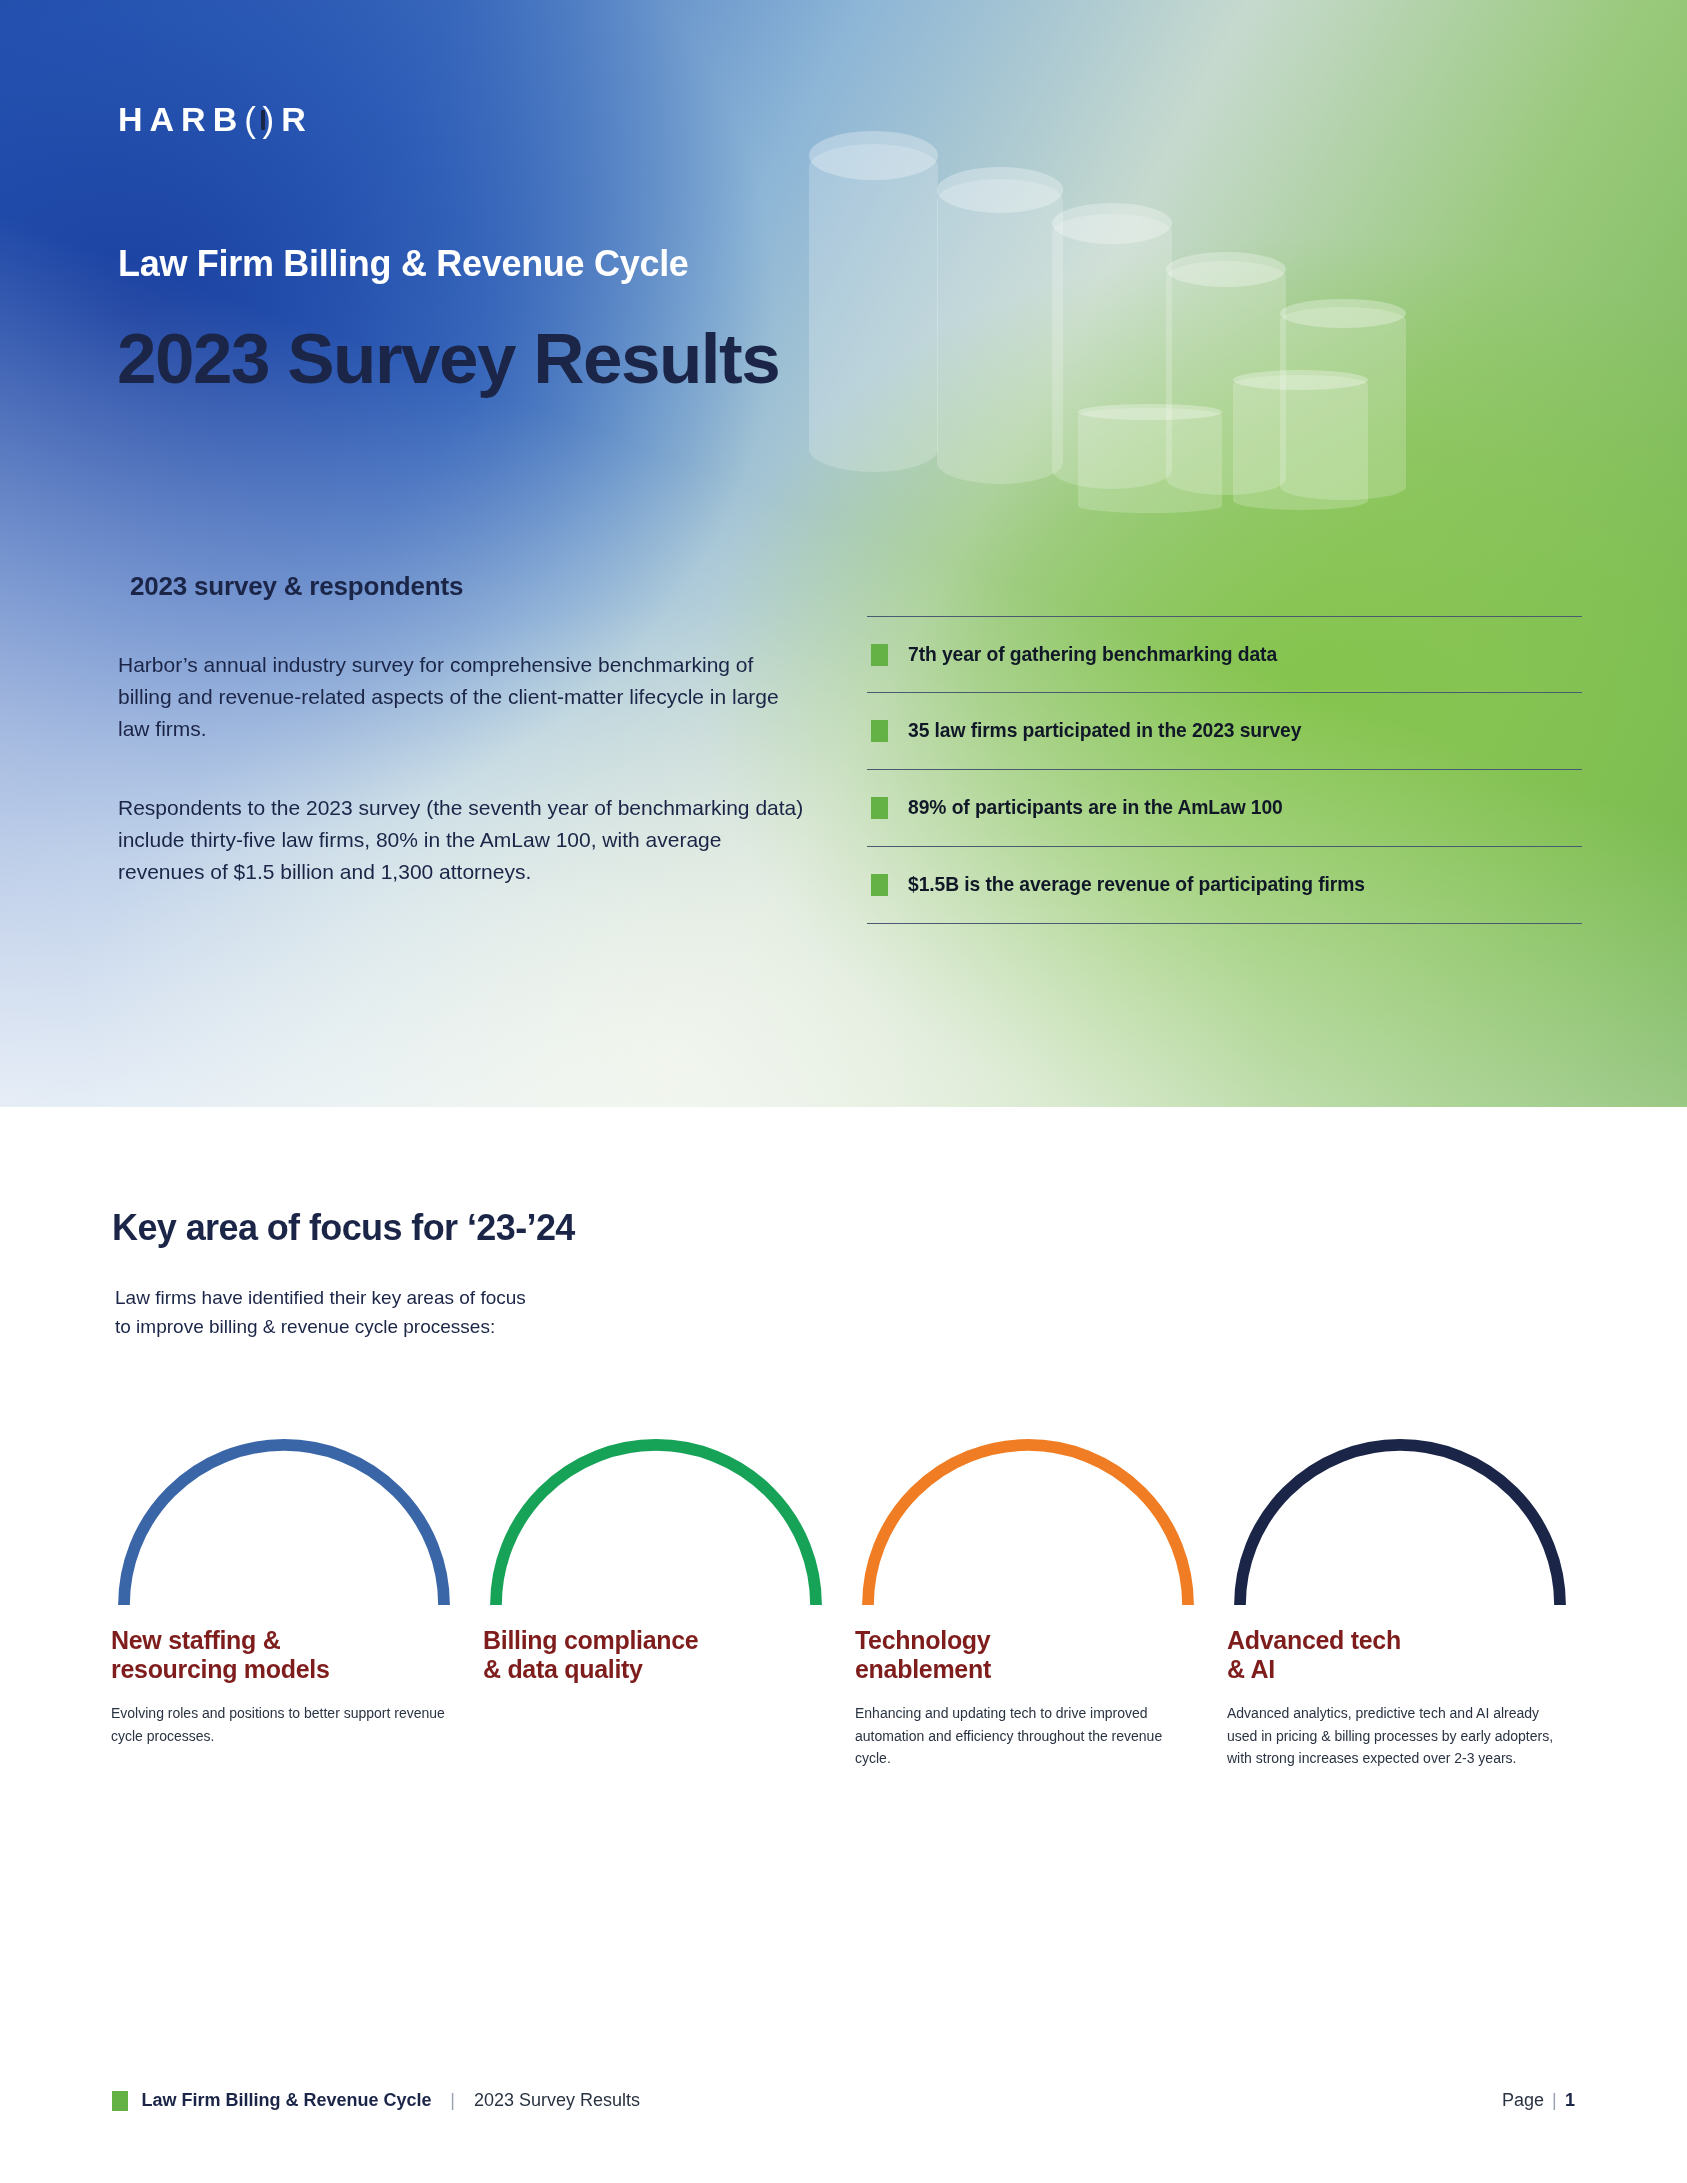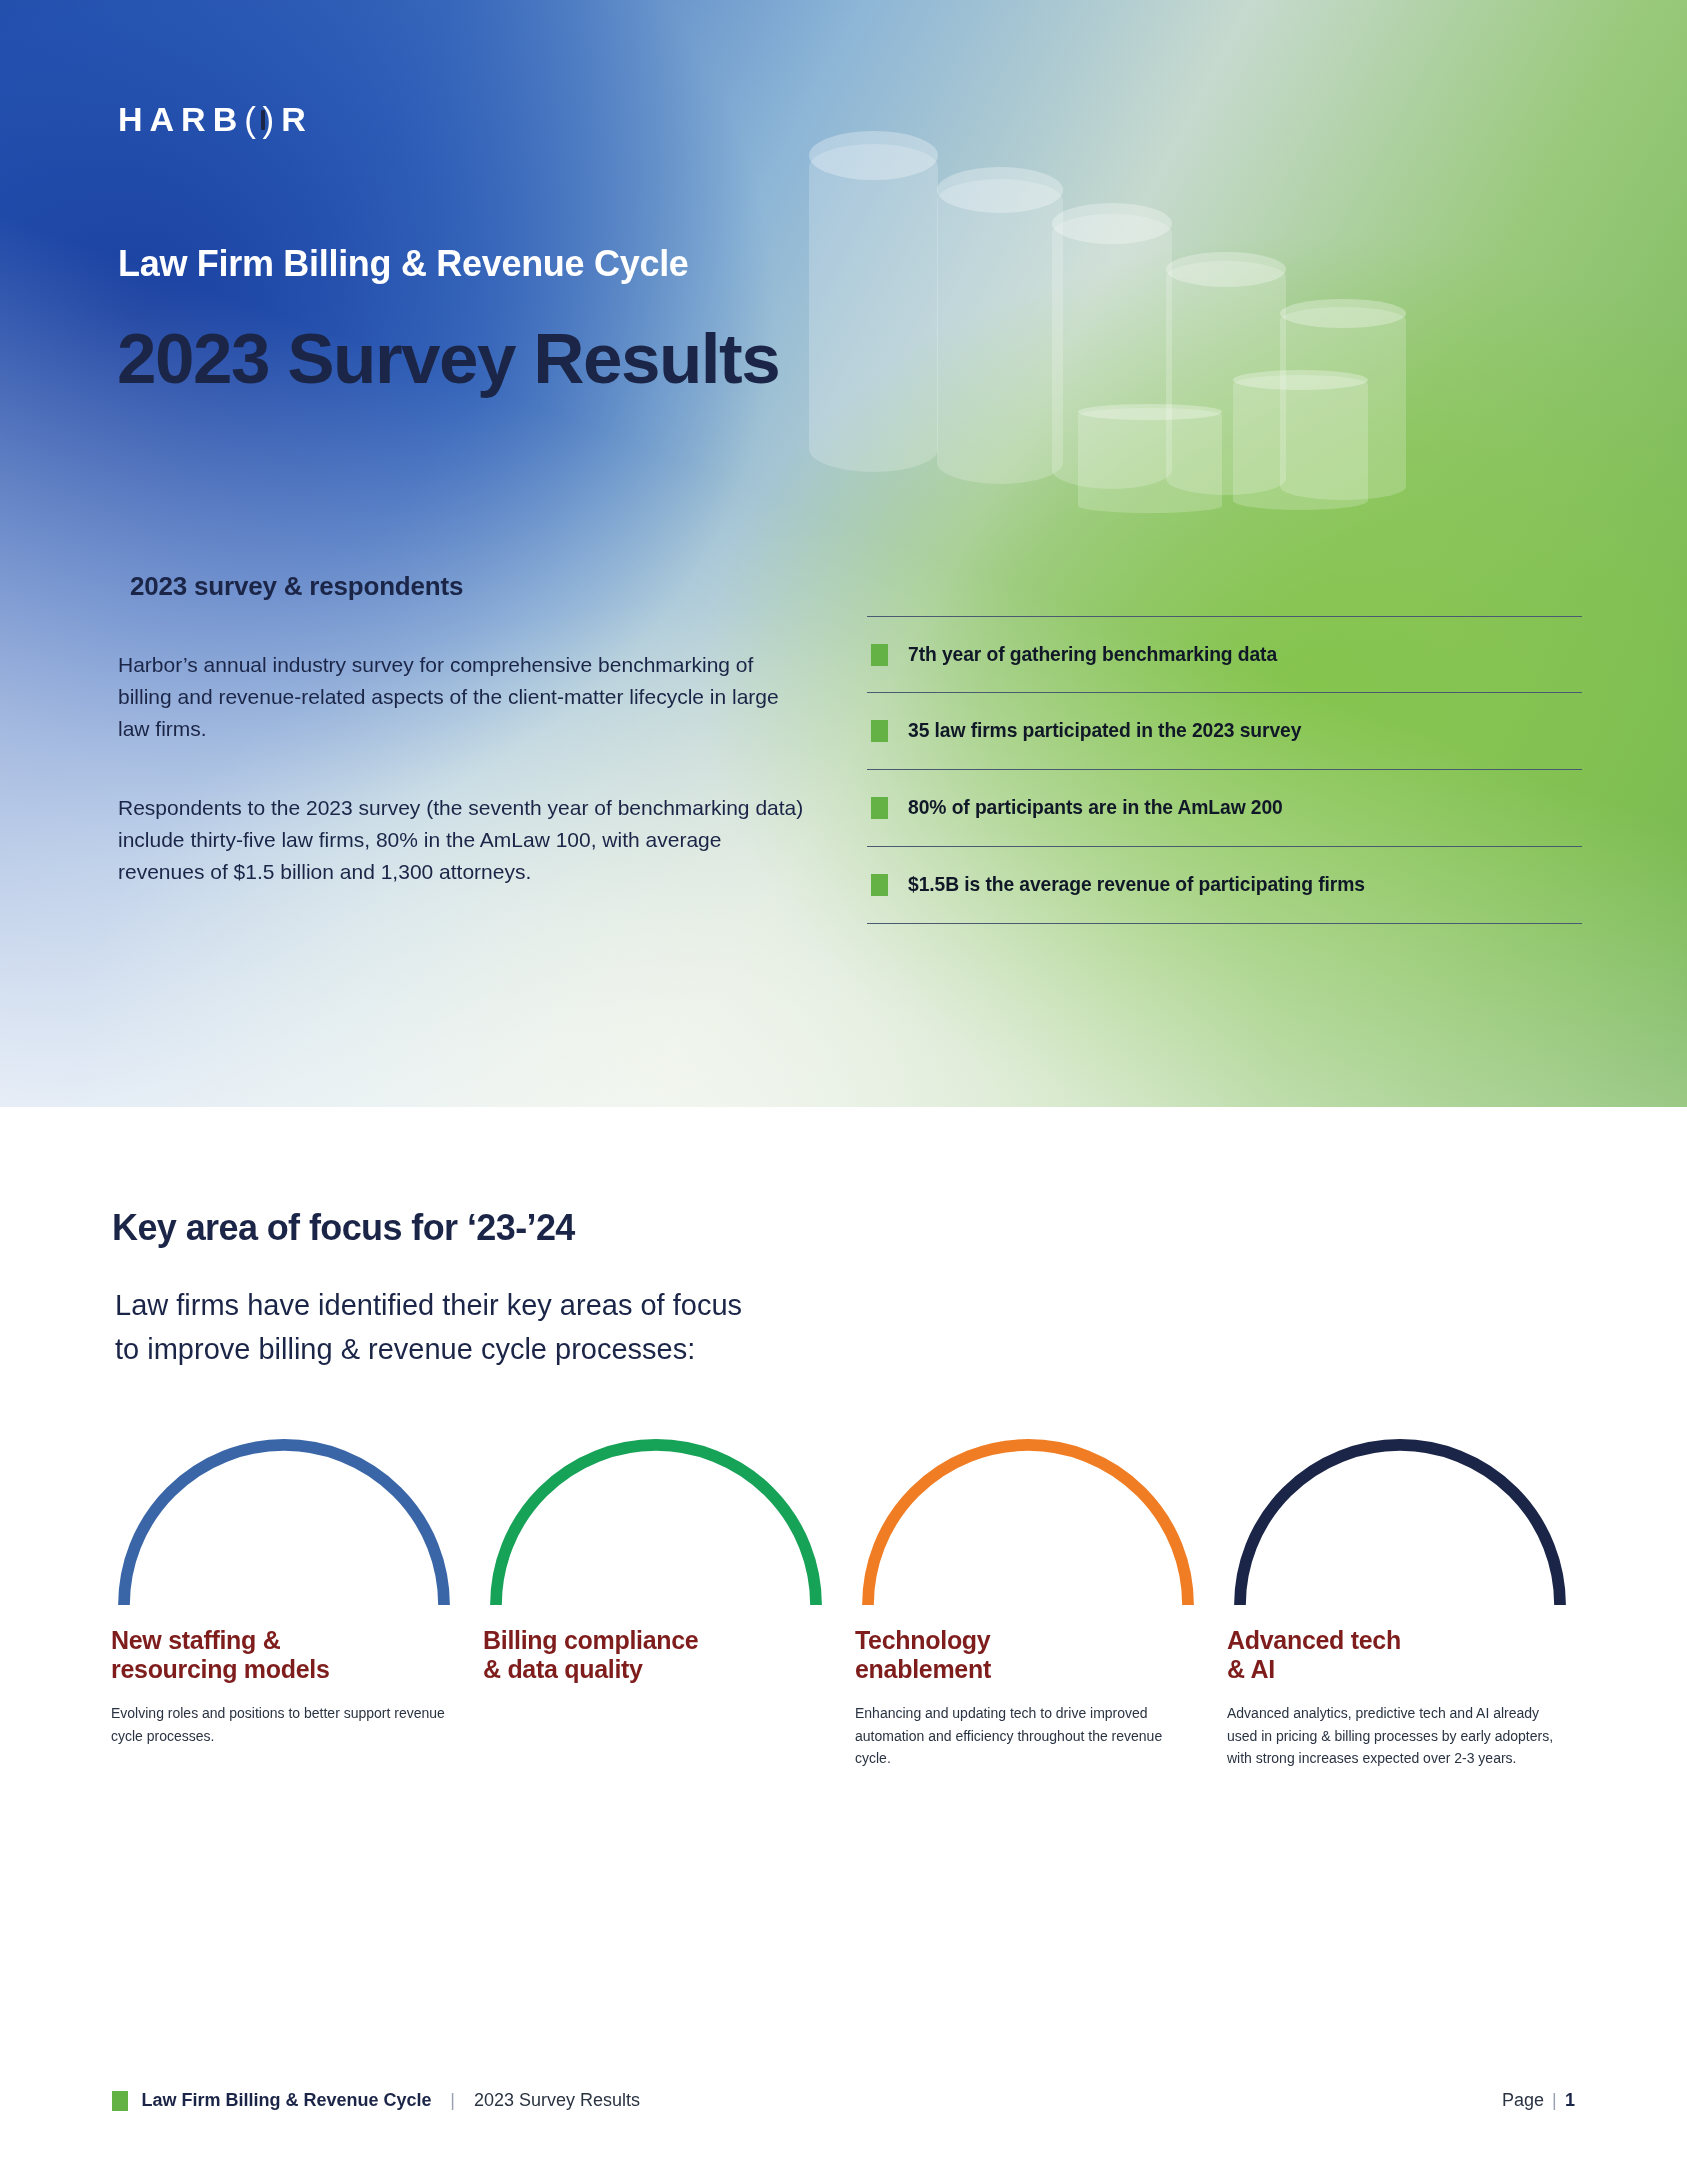--- a/index.html
+++ b/index.html
@@ -165,21 +165,21 @@
     top: 100px;
     font-size: 36px;
     font-weight: 700;
     color: #1b2547;
     letter-spacing: -0.6px;
   }
   .focus-sub {
     position: absolute;
     left: 115px;
     top: 177px;
-    font-size: 29px;
+    font-size: 19px;
     line-height: 1.5;
     color: #1b2547;
     width: 762px;
   }
 
   .cards {
     position: absolute;
     left: 111px;
     top: 328px;
     width: 1476px;
@@ -294,21 +294,21 @@
       <div class="stat-row">
         <span class="stat-bullet"></span>
         <span class="stat-text">7th year of gathering benchmarking data</span>
       </div>
       <div class="stat-row">
         <span class="stat-bullet"></span>
         <span class="stat-text">35 law firms participated in the 2023 survey</span>
       </div>
       <div class="stat-row">
         <span class="stat-bullet"></span>
-        <span class="stat-text">80% of participants are in the AmLaw 200</span>
+        <span class="stat-text">89% of participants are in the AmLaw 100</span>
       </div>
       <div class="stat-row">
         <span class="stat-bullet"></span>
         <span class="stat-text">$1.5B is the average revenue of participating firms</span>
       </div>
     </div>
   </div>
 
   <div class="body-sec">
 

